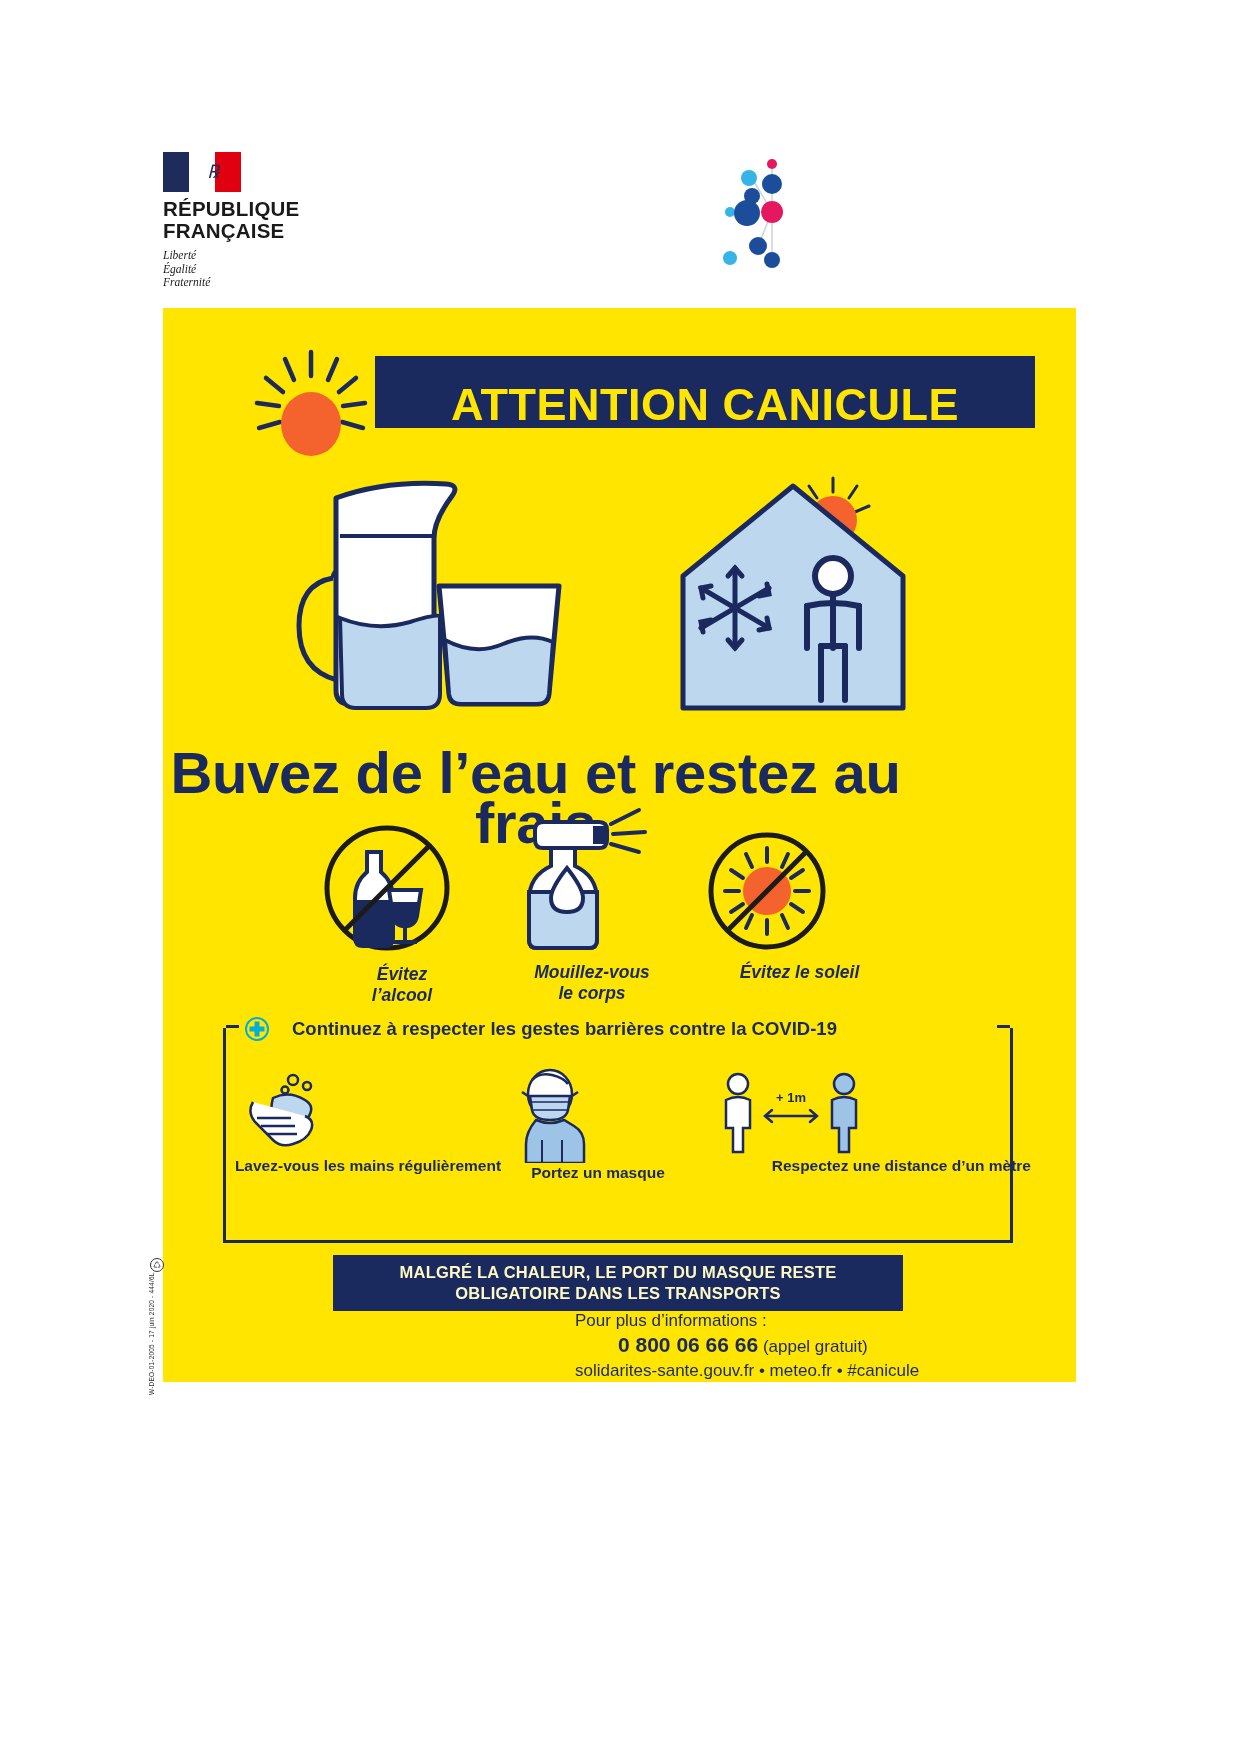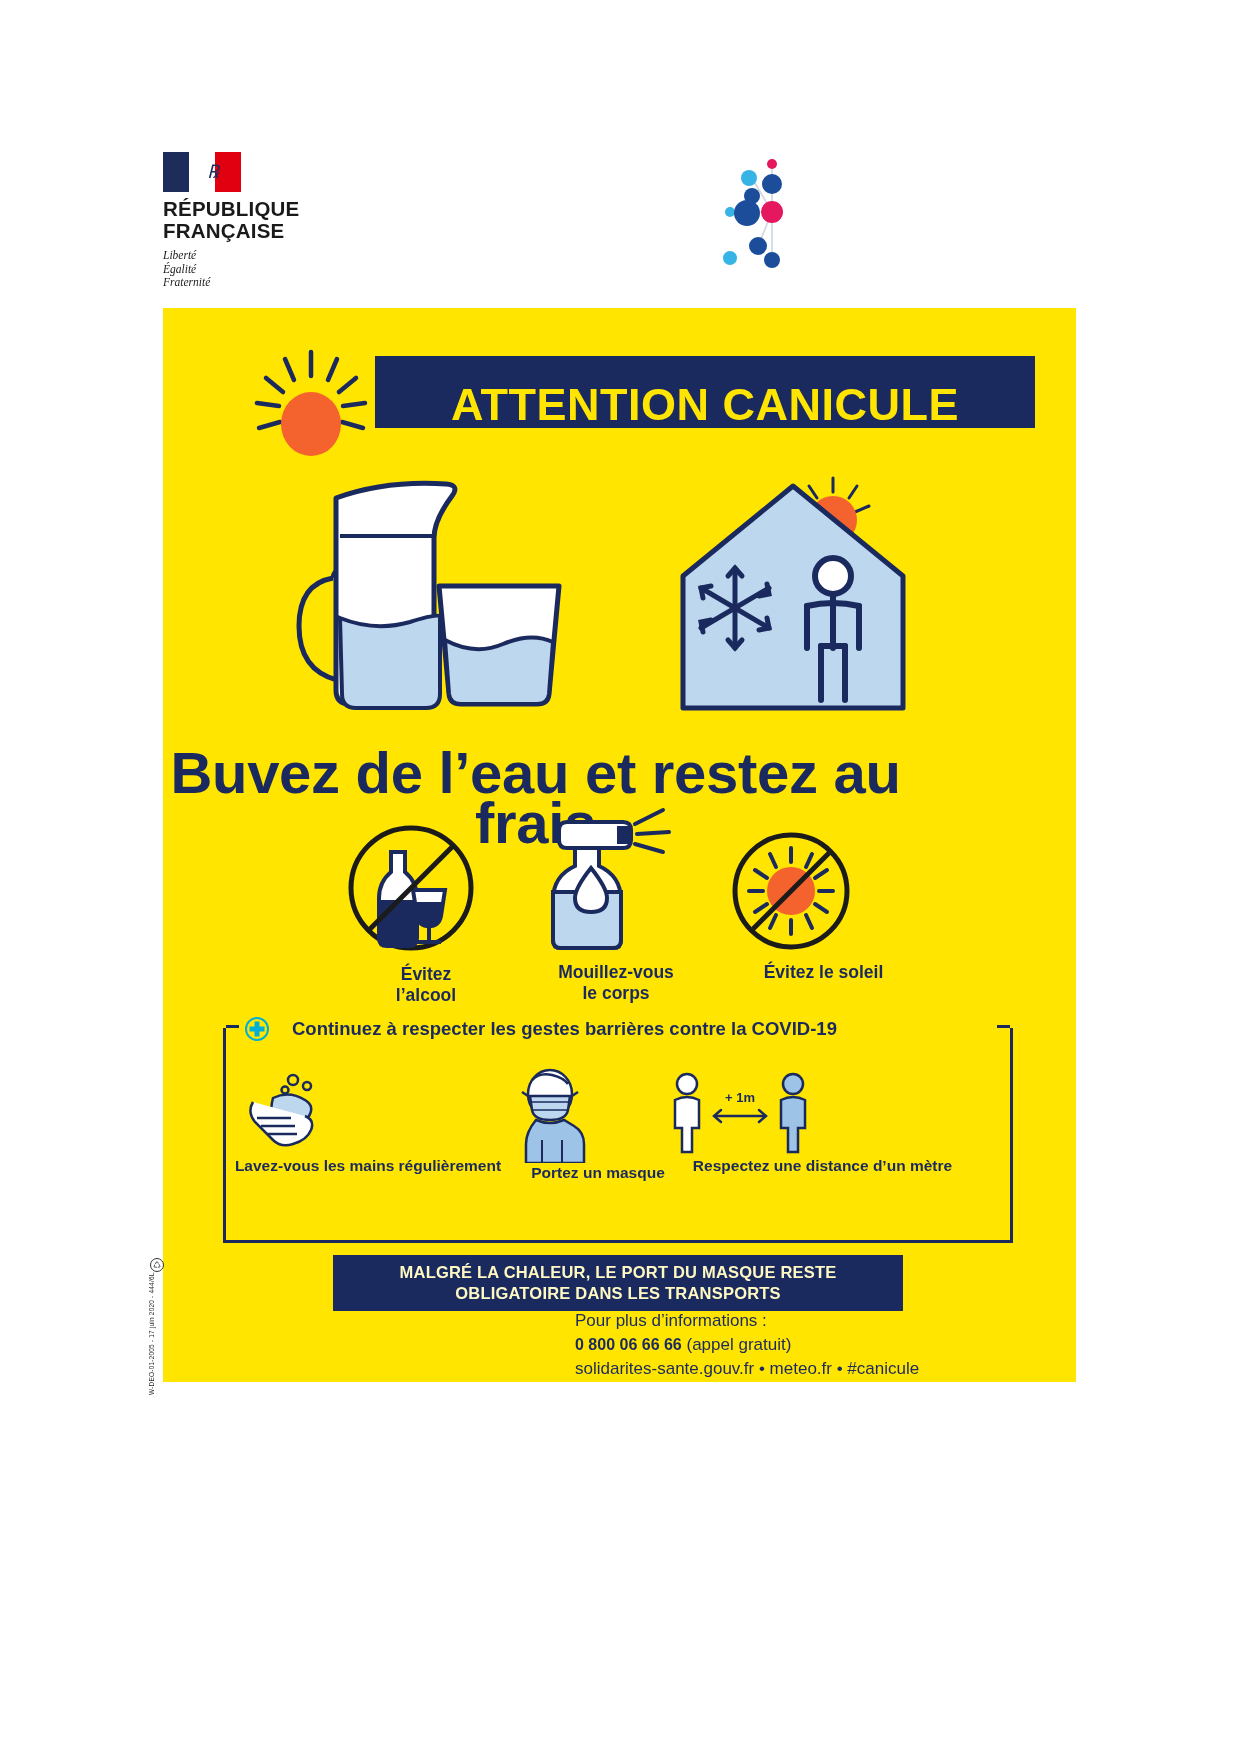--- a/index.html
+++ b/index.html
@@ -41,21 +41,21 @@
     letter-spacing:0.5px; line-height:46px; }
 
   
   .hero { position:absolute; left:110px; top:160px; width:700px; height:270px; }
 
   
   .headline { position:absolute; left:0; top:440px; width:745px; text-align:center;
     color:#1b2a5e; font-size:58px; font-weight:bold; line-height:50px; letter-spacing:-0.3px; }
 
   
-  .tips { position:absolute; left:178px; top:510px; width:580px; height:180px; }
+  .tips { position:absolute; left:154px; top:510px; width:580px; height:180px;font-style:italic; }
   .tip { position:absolute; text-align:center; }
   .tip .cap { color:#1b2a5e; font-size:17.5px; font-weight:bold; line-height:21px; margin-top:6px; }
   .tip1 { left:0px;   top:0px; width:170px; }
   .tip2 { left:190px; top:-12px; width:170px; }
   .tip3 { left:385px; top:8px;  width:195px; }
 
   
   .covid { position:absolute; left:60px; top:712px; width:790px; height:260px; }
   .covid-frame { position:absolute; left:0; top:8px; width:790px; height:215px;
     border:3px solid #1b2a5e; border-top:none; }
@@ -65,37 +65,37 @@
   .covid-frame:after { right:0; width:16px; }
   .covid-head { position:absolute; left:16px; top:-4px; width:758px; height:26px;
     display:flex; align-items:center; gap:23px; background:#ffe500; padding:0 6px; }
   .covid-head .label { color:#1b2a5e; font-size:18.5px; font-weight:bold; line-height:22px;
     white-space:nowrap; }
   .covid-icons { position:absolute; left:0; top:48px; width:790px; height:130px; }
   .ci { position:absolute; text-align:center; }
   .ci .cap { color:#1b2a5e; font-size:15.5px; font-weight:bold; line-height:19px; }
   .ci1 { left:10px;  top:0; width:270px; }
   .ci2 { left:285px; top:0; width:180px; }
-  .ci3 { left:442px; top:0; width:315px; }
+  .ci3 { left:493px; top:0; width:315px;text-align:right; }
 
   .mask-banner { position:absolute; left:110px; top:235px; width:570px; height:56px;
     background:#1b2a5e; display:flex; flex-direction:column; align-items:center;
     justify-content:center; }
   .mask-banner div { color:#fef9c3; font-size:16.5px; font-weight:bold; line-height:21px;
     letter-spacing:0.2px; }
 
   
   .footer { position:absolute; left:70px; top:1000px; width:800px; height:70px; }
   .f-left { position:absolute; left:0; top:0; }
   .f-left div { color:#1b2a5e; font-size:27px; font-weight:bold; line-height:32px;
     letter-spacing:-0.2px; }
   .f-right { position:absolute; left:342px; top:1px; }
   .f-right .l1 { color:#1b2a5e; font-size:17px; line-height:24px; }
   .f-right .l2 { color:#1b2a5e; font-size:17px; line-height:24px; }
-  .f-right .l2 b { font-size:16px; font-weight:bold; }
+  .f-right .l2 b { font-size:21px; font-weight:bold;margin-left:43px; }
   .f-right .l3 { color:#1b2a5e; font-size:17px; line-height:24px; }
 
   
   .side-ref { position:absolute; left:148px; top:1285px; width:20px; height:110px;
     color:#2c2c2c; font-size:6.5px; line-height:8px; letter-spacing:0.2px;
     writing-mode:vertical-rl; transform:rotate(180deg); white-space:nowrap; }
   .side-mark { position:absolute; left:150px; top:1258px; width:14px; height:14px;
     border:1px solid #333; border-radius:50%; color:#333; font-size:9px;
     text-align:center; line-height:13px; }
 

